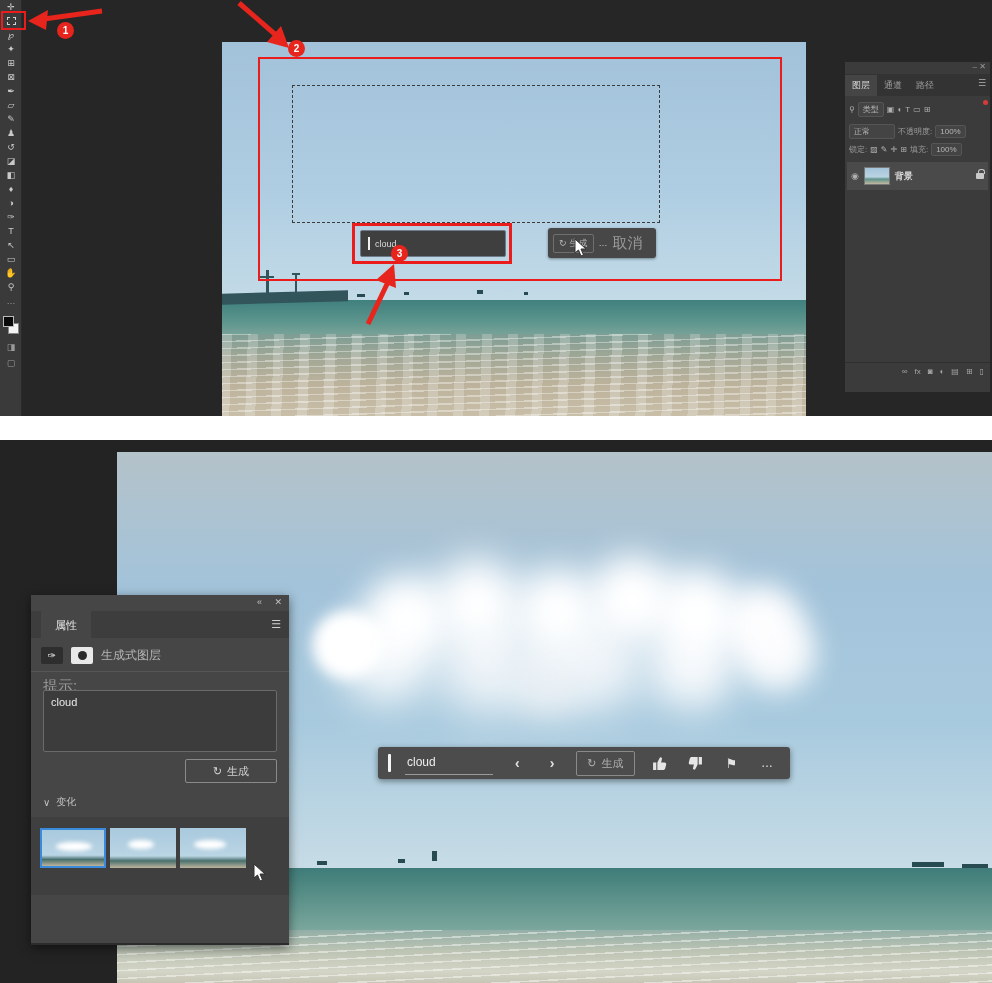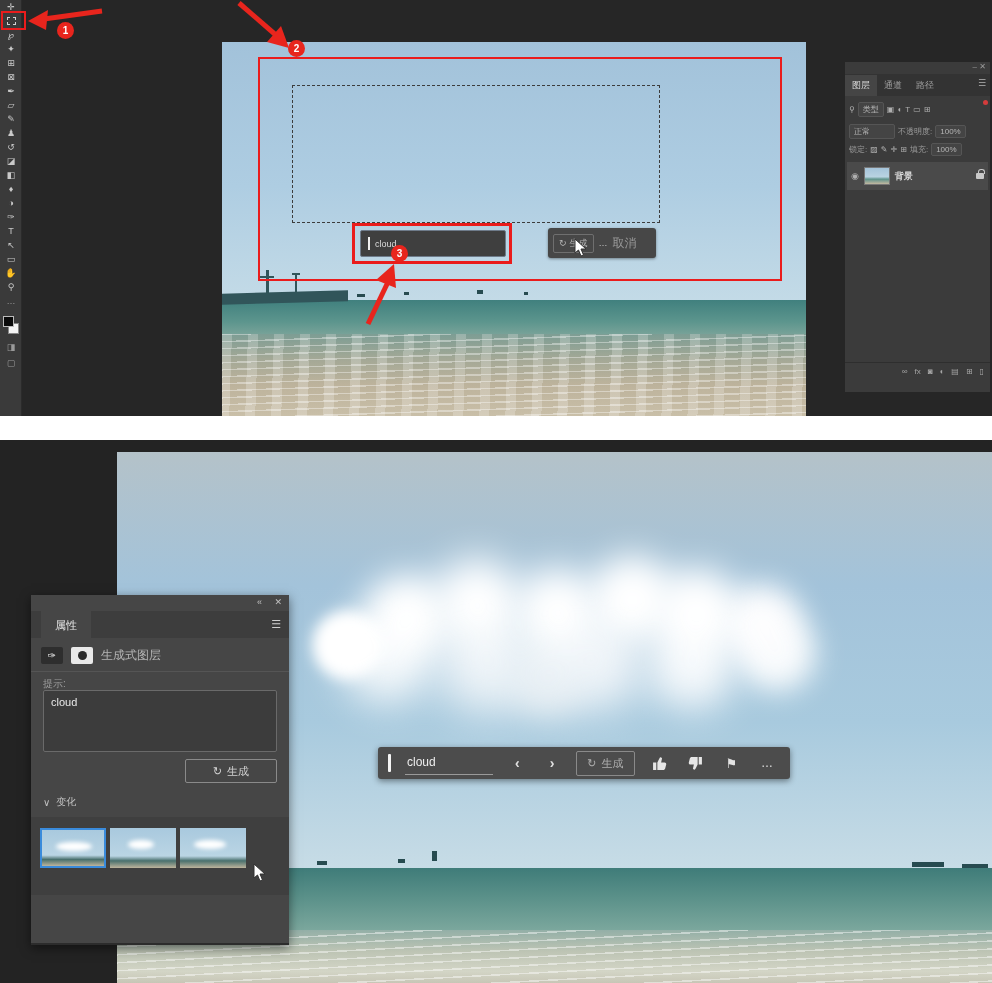--- a/index.html
+++ b/index.html
@@ -48,21 +48,21 @@
   #top-prompt-input { left:360px; top:230px; width:146px; height:27px; background:#3f3f3f;
       border:1px solid #6e7b8a; border-radius:2px; display:flex; align-items:center; }
   .caret-bar { width:2px; height:13px; background:#f0f0f0; margin:0 5px 0 7px; }
   #top-prompt-text { color:#dcdcdc; font-size:9px; }
   #top-taskbar { left:548px; top:228px; width:108px; height:30px; background:#474747; border-radius:3px;
       display:flex; align-items:center; box-shadow:0 1px 3px rgba(0,0,0,.4); }
   .gen-chip { display:flex; align-items:center; border:1px solid #6f6f6f; border-radius:2px;
       color:#b5b5b5; padding:2px 5px; font-size:9px; white-space:nowrap; }
   .gen-chip .dial { margin-right:3px; font-size:9px; }
   #top-taskbar .more { color:#c9c9c9; font-size:9px; margin:0 5px; }
-  #top-taskbar .cancel { color:#9a9a9a; font-size:12px; }
+  #top-taskbar .cancel { color:#9a9a9a; font-size:15px; }
 
   
   #layers-panel { left:845px; top:62px; width:145px; height:330px; background:#3b3b3b; font-size:8px; color:#bdbdbd; }
   #lp-minibar { left:0; top:0; width:145px; height:12px; text-align:right; color:#9a9a9a; font-size:8px; padding-right:4px; }
   #lp-tabs { left:0; top:12px; width:145px; height:22px; background:#333333; display:flex; align-items:flex-end; }
   .lp-tab { padding:4px 7px; color:#9f9f9f; font-size:9px; }
   .lp-tab.active { background:#454545; color:#dadada; }
   #lp-menu { position:absolute; right:4px; top:16px; color:#b5b5b5; font-size:9px; }
   .lp-row { left:4px; width:137px; height:18px; display:flex; align-items:center; gap:3px; }
   .lp-box { background:#444; border:1px solid #555; border-radius:2px; padding:1px 4px; color:#b5b5b5; white-space:nowrap; }
@@ -114,21 +114,21 @@
   #pp-tabrow { left:0; top:16px; width:258px; height:27px; background:#3d3d3d; }
   #pp-tab { position:absolute; left:10px; top:0; height:27px; padding:7px 14px; background:#464646; color:#e8e8e8; font-size:11px; }
   #pp-menu { position:absolute; right:8px; top:7px; color:#cfcfcf; font-size:11px; }
   #pp-iconrow { left:10px; top:50px; width:238px; height:20px; display:flex; align-items:center; gap:8px; }
   #pp-icon-genfill { width:22px; height:17px; background:#2e2e2e; border-radius:2px; color:#f0f0f0;
       font-size:10px; display:flex; align-items:center; justify-content:center; }
   #pp-icon-mask { width:22px; height:17px; background:#e9e9e9; border-radius:2px; display:flex; align-items:center; justify-content:center; }
   #pp-icon-mask i { width:9px; height:9px; border-radius:50%; background:#2a2a2a; }
   #pp-kind { color:#b5b5b5; font-size:12px; }
   #pp-divider { left:0; top:76px; width:258px; height:1px; background:#555; }
-  #pp-prompt-label { left:12px; top:82px; font-size:10px; color:#9c9c9c; }
+  #pp-prompt-label { left:12px; top:82px; font-size:15px; color:#9c9c9c; }
   #pp-textarea { left:12px; top:95px; width:234px; height:62px; background:#3c3c3c; border:1px solid #6a6a6a;
       border-radius:2px; padding:5px 7px; color:#e8e8e8; font-size:11px; }
   #pp-generate { left:154px; top:164px; width:92px; height:24px; border:1px solid #8a8a8a; border-radius:2px;
       color:#d2d2d2; font-size:11px; display:flex; align-items:center; justify-content:center; gap:5px; }
   #pp-variations-hdr { left:12px; top:200px; font-size:10px; color:#c0c0c0; display:flex; align-items:center; gap:6px; }
   #pp-thumbstrip { left:0; top:222px; width:258px; height:78px; background:#3f3f3f; }
   .var-thumb { position:absolute; top:11px; width:66px; height:40px; overflow:hidden; background:linear-gradient(180deg,#a9c9de 0%,#bad5e4 70%,#49706d 82%,#bdb49c 100%); }
   .var-thumb.selected { border:2px solid #3a8bdb; }
   .var-cloud { position:absolute; left:14px; top:12px; width:36px; height:9px; background:#fff; border-radius:50%; filter:blur(2px); }
   .cursor-svg { z-index:9; }

